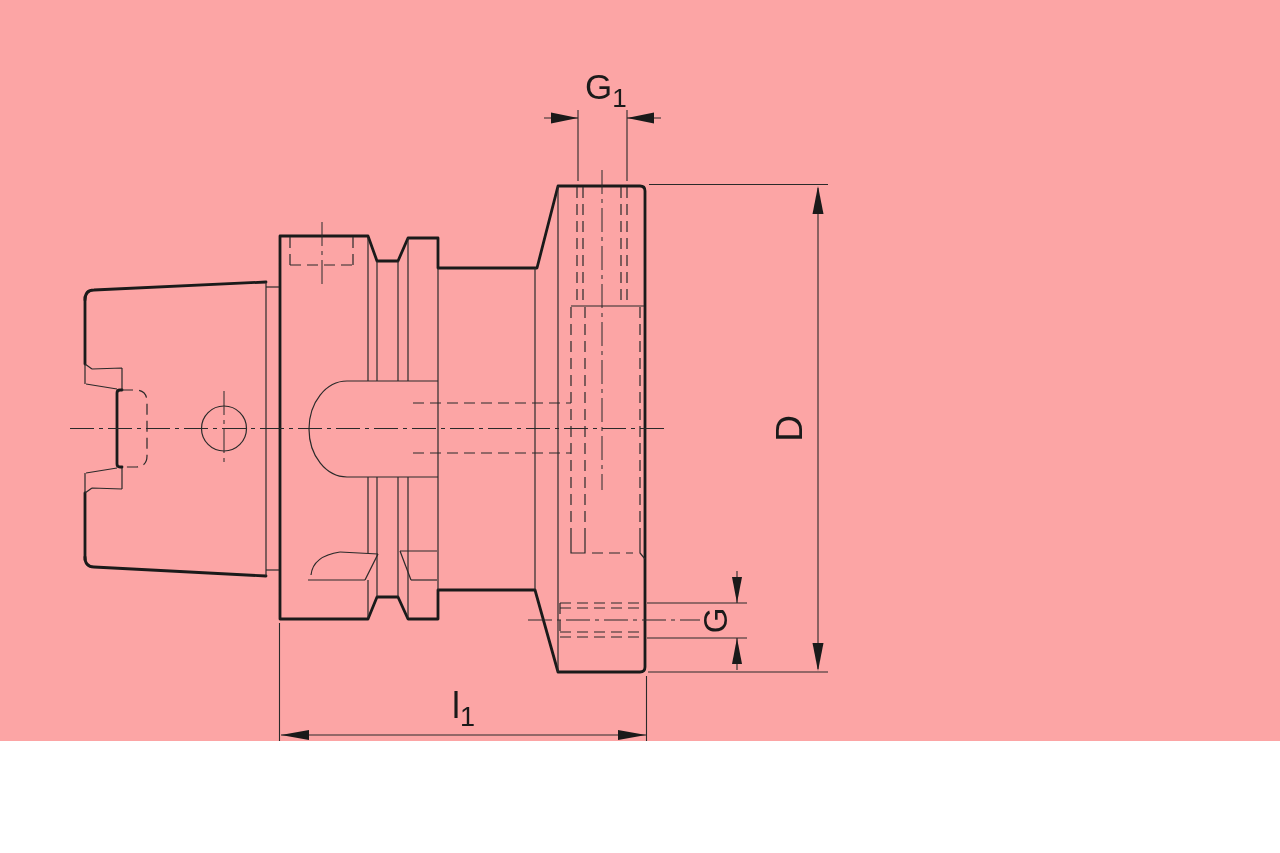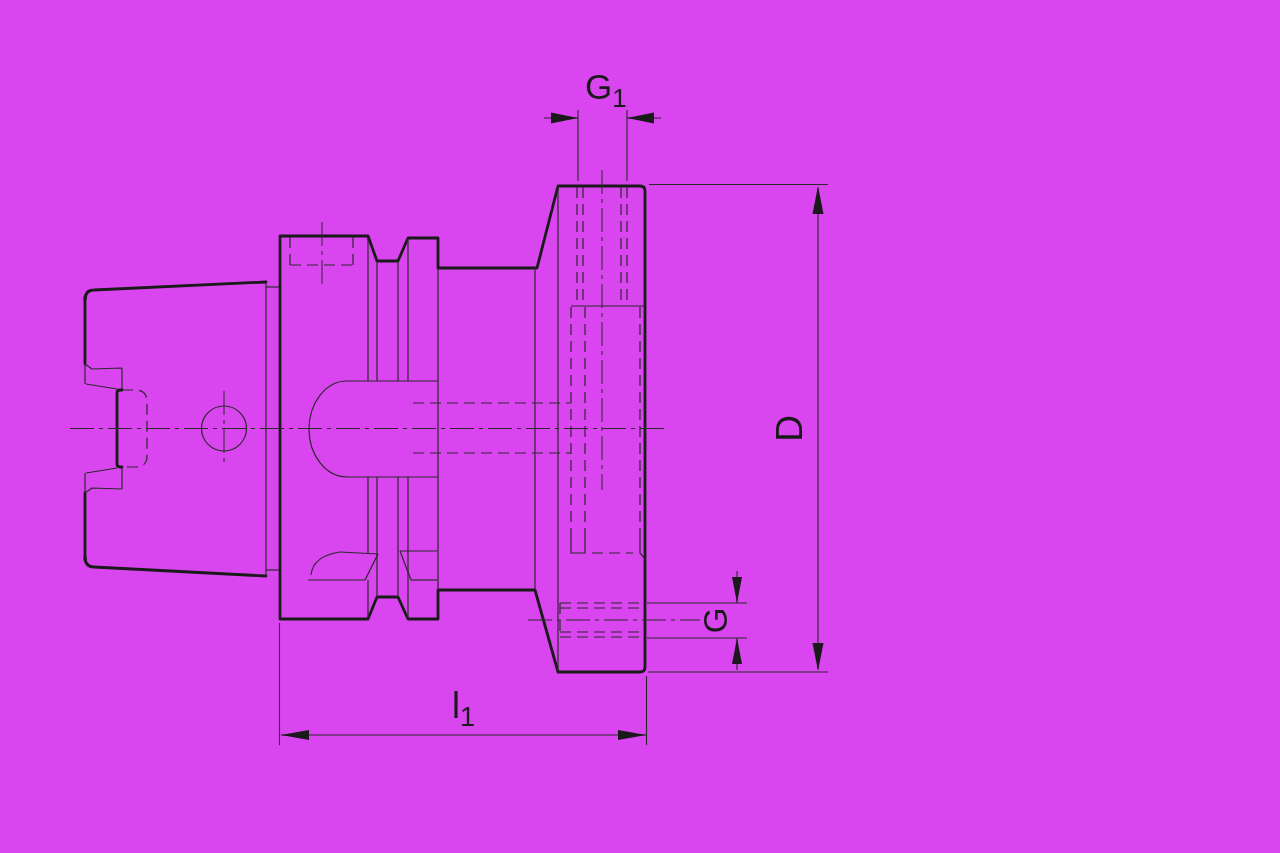--- a/index.html
+++ b/index.html
@@ -1,19 +1,19 @@
 <!DOCTYPE html>
 <html><head>
 <meta charset="utf-8">
 <style>
   html,body{margin:0;padding:0;background:#fff;}
   .canvas{
     position:relative;
-    width:1280px;height:853px;
-    background:#d946ef;
+    width:1280px;height:741px;
+    background:#fca5a5;
     font-family:"Liberation Sans", sans-serif;
     overflow:hidden;
   }
   svg{display:block;}
   .thick{stroke:#1a1a1a;stroke-width:2.8;fill:none;stroke-linejoin:round;stroke-linecap:round;}
   .thin{stroke:#2a2a2a;stroke-width:1.2;fill:none;stroke-linecap:butt;}
   .hidden-l{stroke:#2a2a2a;stroke-width:1.2;fill:none;stroke-dasharray:11 6;}
   .center-l{stroke:#2a2a2a;stroke-width:1;fill:none;stroke-dasharray:24 5 4 5;}
   .dim{stroke:#2a2a2a;stroke-width:1.1;fill:none;}
   .arrow{fill:#1a1a1a;stroke:none;}

